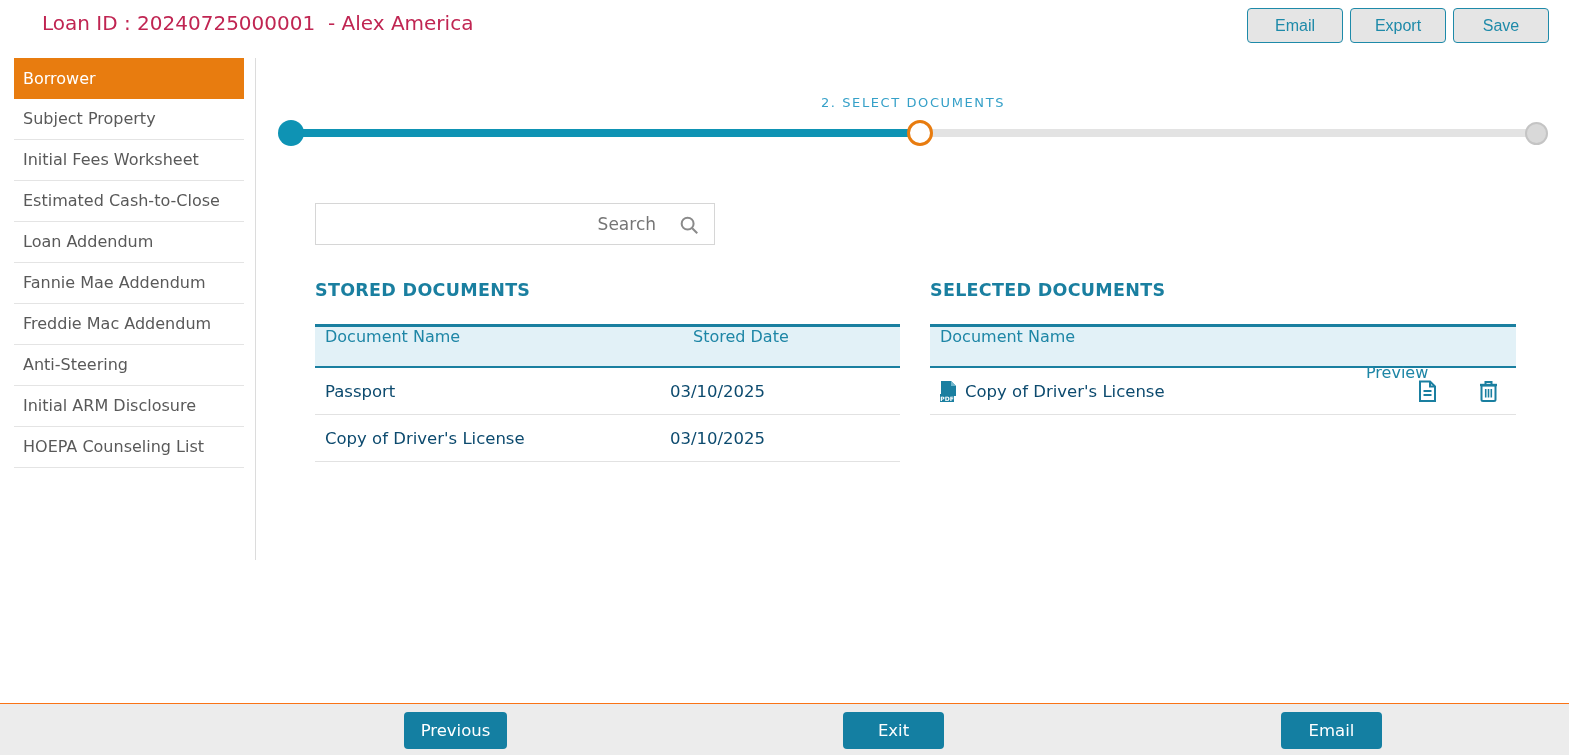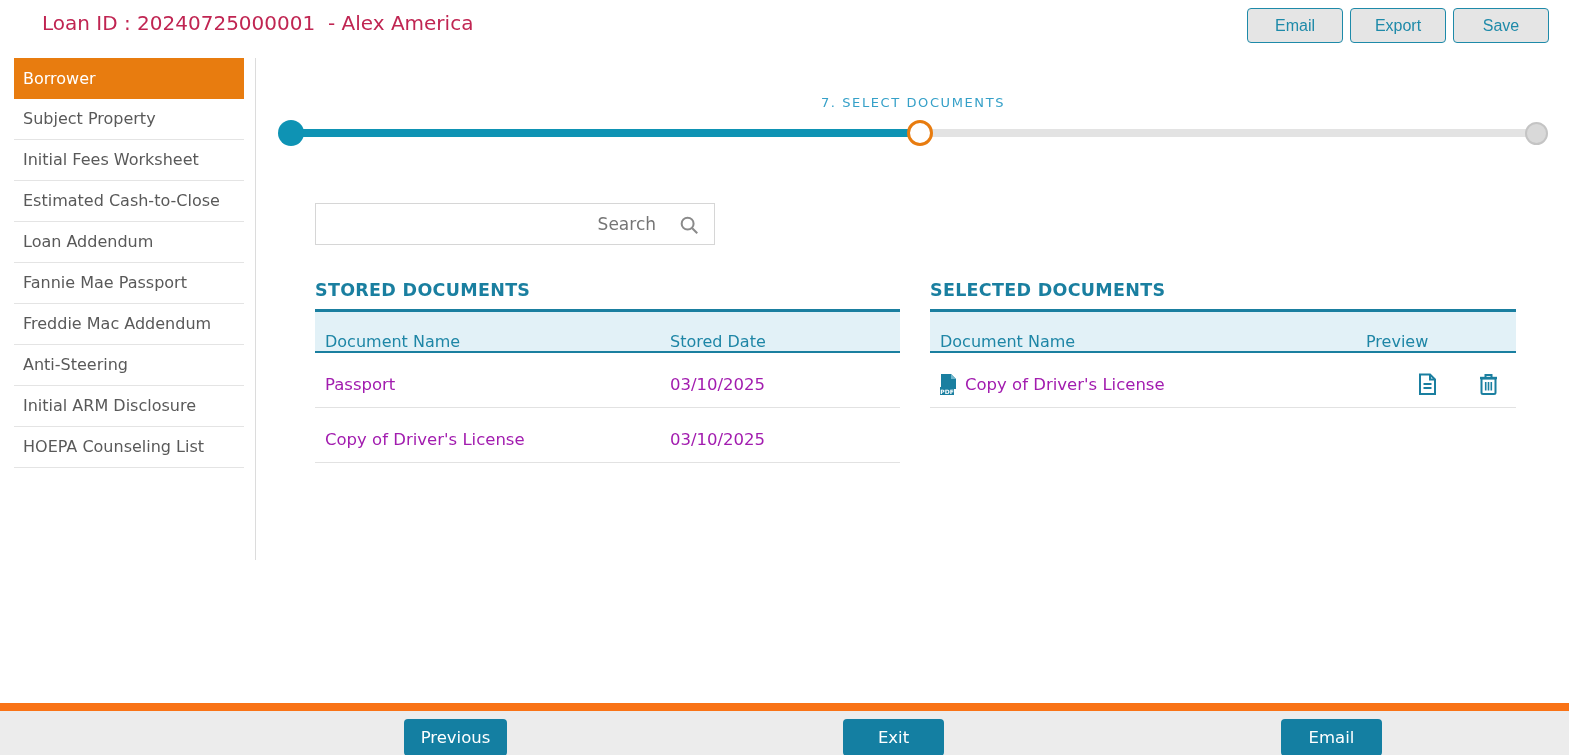--- a/index.html
+++ b/index.html
@@ -82,48 +82,47 @@
   .search-icon{
     position:absolute; right:14px; top:10px; width:22px; height:22px; cursor:pointer;
   }
 
   
   .doc-section{ position:absolute; top:280px; }
   .doc-section.stored{ left:315px; width:585px; }
   .doc-section.selected{ left:930px; width:586px; }
   .doc-title{
     font-size:17.5px; font-weight:700; color:#1a7fa0;
-    letter-spacing:0.3px; margin-bottom:9px;
+    letter-spacing:0.3px; margin-bottom:24px;
   }
   .doc-header{
-    display:flex; align-items:flex-end;
+    display:flex; align-items:flex-start;
     background:#e2f1f7;
     border-top:3px solid #1a7fa0; border-bottom:2px solid #1a7fa0;
-    height:44px; font-size:16px; color:#1e86a6;
+    height:44px; font-size:16px; color:#1e86a6;gap:23px;
   }
   .doc-row{
     display:flex; align-items:center;
-    height:47px; font-size:16.5px; color:#a21caf;
+    height:47px; font-size:16.5px; color:#0c4a6e;
     border-bottom:1px solid #e2e2e2;
-    margin-top:8px;
   }
   .col-name{ flex:0 0 355px; padding-left:10px; display:flex; align-items:center; gap:8px; }
   .col-date{ flex:1; }
   .sel-col-name{ flex:1 1 auto; padding-left:10px; display:flex; align-items:center; gap:8px; }
   .sel-col-preview-h{ flex:0 0 175px; text-align:left; padding-left:25px;margin-top:36px; }
   .sel-col-preview{
     flex:0 0 175px; display:flex; align-items:center;
     justify-content:flex-end; gap:42px; padding-right:18px;
   }
   .icon-btn{ background:none; border:none; cursor:pointer; padding:0; line-height:0; }
 
   
   .footer{
     position:absolute; left:0; top:703px; width:1569px; height:52px;
-    background:#ececec; border-top:8px solid #f97316;
+    background:#ececec; border-top:1px solid #f97316;
   }
   .btn-solid{
     position:absolute; top:8px; height:37px;
     background:#147fa2; color:#ffffff; border:none; border-radius:4px;
     font-size:16.5px; font-family:inherit; cursor:pointer;
   }
   .btn-prev{ left:404px; width:103px; }
   .btn-exit{ left:843px; width:101px; }
   .btn-next{ left:1281px; width:101px; }
 </style>
@@ -137,29 +136,29 @@
   <button class="btn-outline">Export</button>
   <button class="btn-outline">Save</button>
 </div>
 
 <div class="sidebar">
   <div class="side-item active">Borrower</div>
   <div class="side-item">Subject Property</div>
   <div class="side-item">Initial Fees Worksheet</div>
   <div class="side-item">Estimated Cash-to-Close</div>
   <div class="side-item">Loan Addendum</div>
-  <div class="side-item">Fannie Mae Passport</div>
+  <div class="side-item">Fannie Mae Addendum</div>
   <div class="side-item">Freddie Mac Addendum</div>
   <div class="side-item">Anti-Steering</div>
   <div class="side-item">Initial ARM Disclosure</div>
   <div class="side-item">HOEPA Counseling List</div>
 </div>
 <div class="v-divider"></div>
 
-<div class="step-label">7. SELECT DOCUMENTS</div>
+<div class="step-label">2. SELECT DOCUMENTS</div>
 <div class="step-track">
   <div class="step-track-fill"></div>
 </div>
 <div class="dot dot-done"></div>
 <div class="dot dot-active"></div>
 <div class="dot dot-future"></div>
 
 <div class="search-wrap">
   <input type="text" placeholder="Search" style="">
   <svg class="search-icon" viewBox="0 0 24 24" fill="none" stroke="#8a8a8a" stroke-width="2.2">

